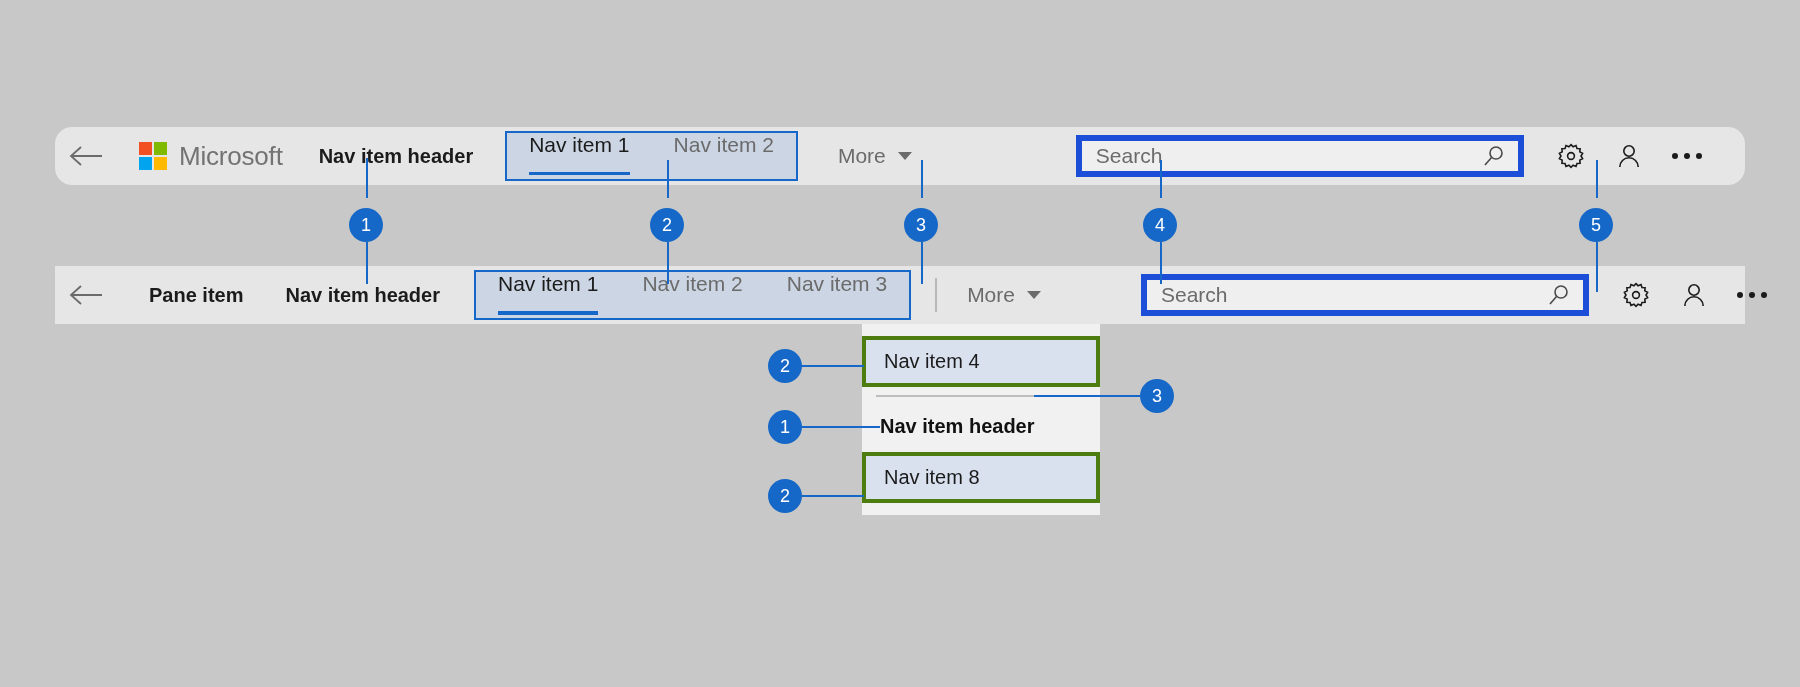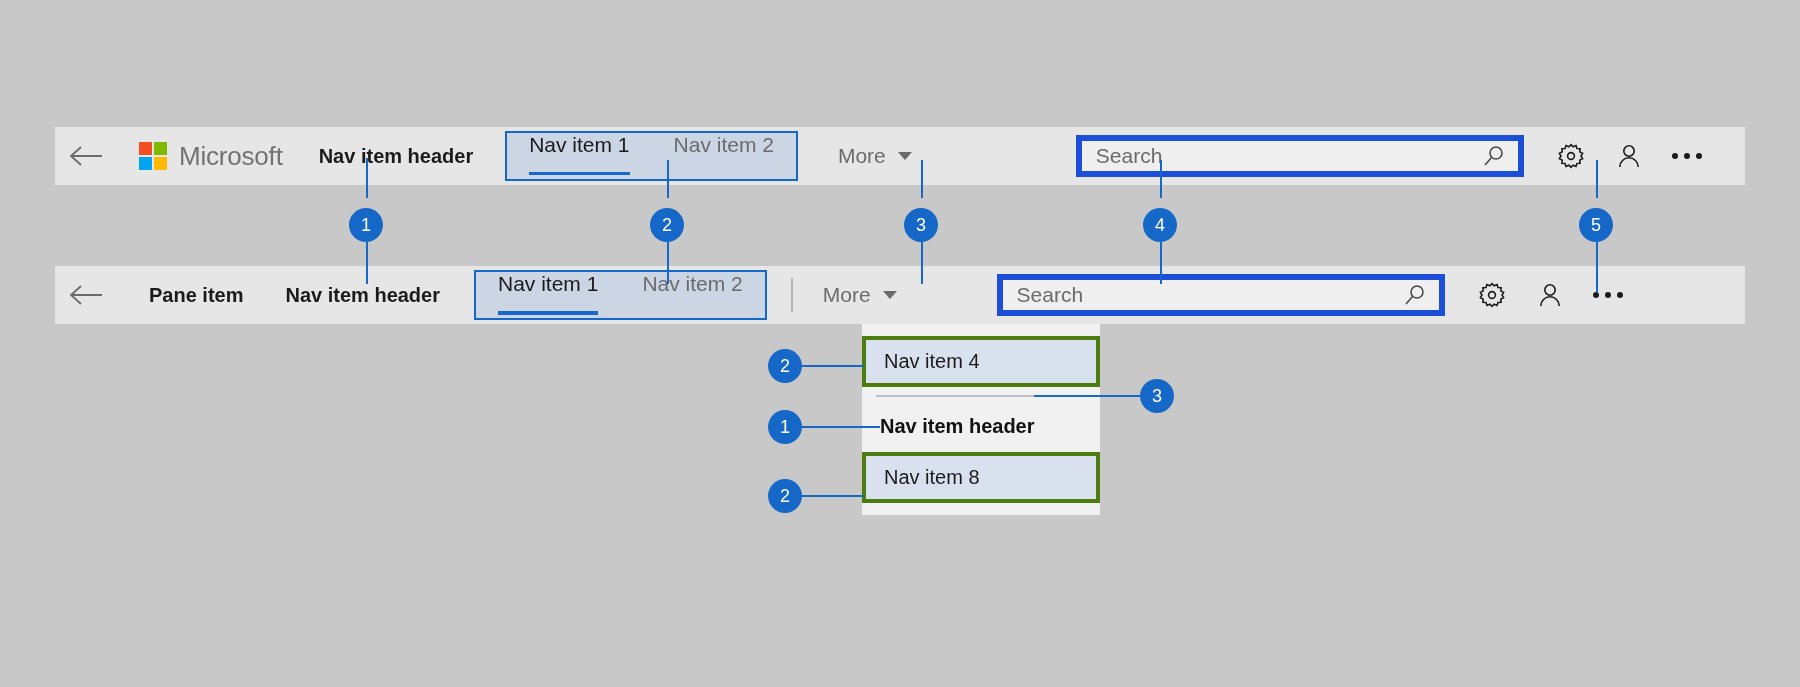--- a/index.html
+++ b/index.html
@@ -15,21 +15,21 @@
   
   .navbar {
     position:absolute;
     left:55px;
     width:1690px;
     height:58px;
     background:#e6e6e6;
     display:flex;
     align-items:center;
   }
-  #navbar-primary { top:127px; }
+  #navbar-primary { top:127px;border-radius:17px; }
   #navbar-secondary { top:266px; }
 
   .back-btn {
     width:62px; height:58px;
     display:flex; align-items:center; justify-content:center;
     flex:0 0 auto;
   }
   .back-arrow { display:block; }
 
   .ms-logo {
@@ -274,20 +274,23 @@
   <div class="bar-bold-title" style="margin-left:42px;">Nav item header</div>
 
   <div class="navgroup" style="margin-left:34px;">
     <div class="nav-item active">
       <span>Nav item 1</span>
       <span class="underline"></span>
     </div>
     <div class="nav-item">
       <span>Nav item 2</span>
     </div>
+    <div class="nav-item">
+      <span>Nav item 3</span>
+    </div>
   </div>
 
   <div class="vdivider" style="margin-left:24px;"></div>
 
   <div class="more-btn" style="margin-left:26px;">
     <span>More</span>
     <span class="chev"></span>
   </div>
 
   <div class="search-box" style="margin-left:96px; width:448px;">

